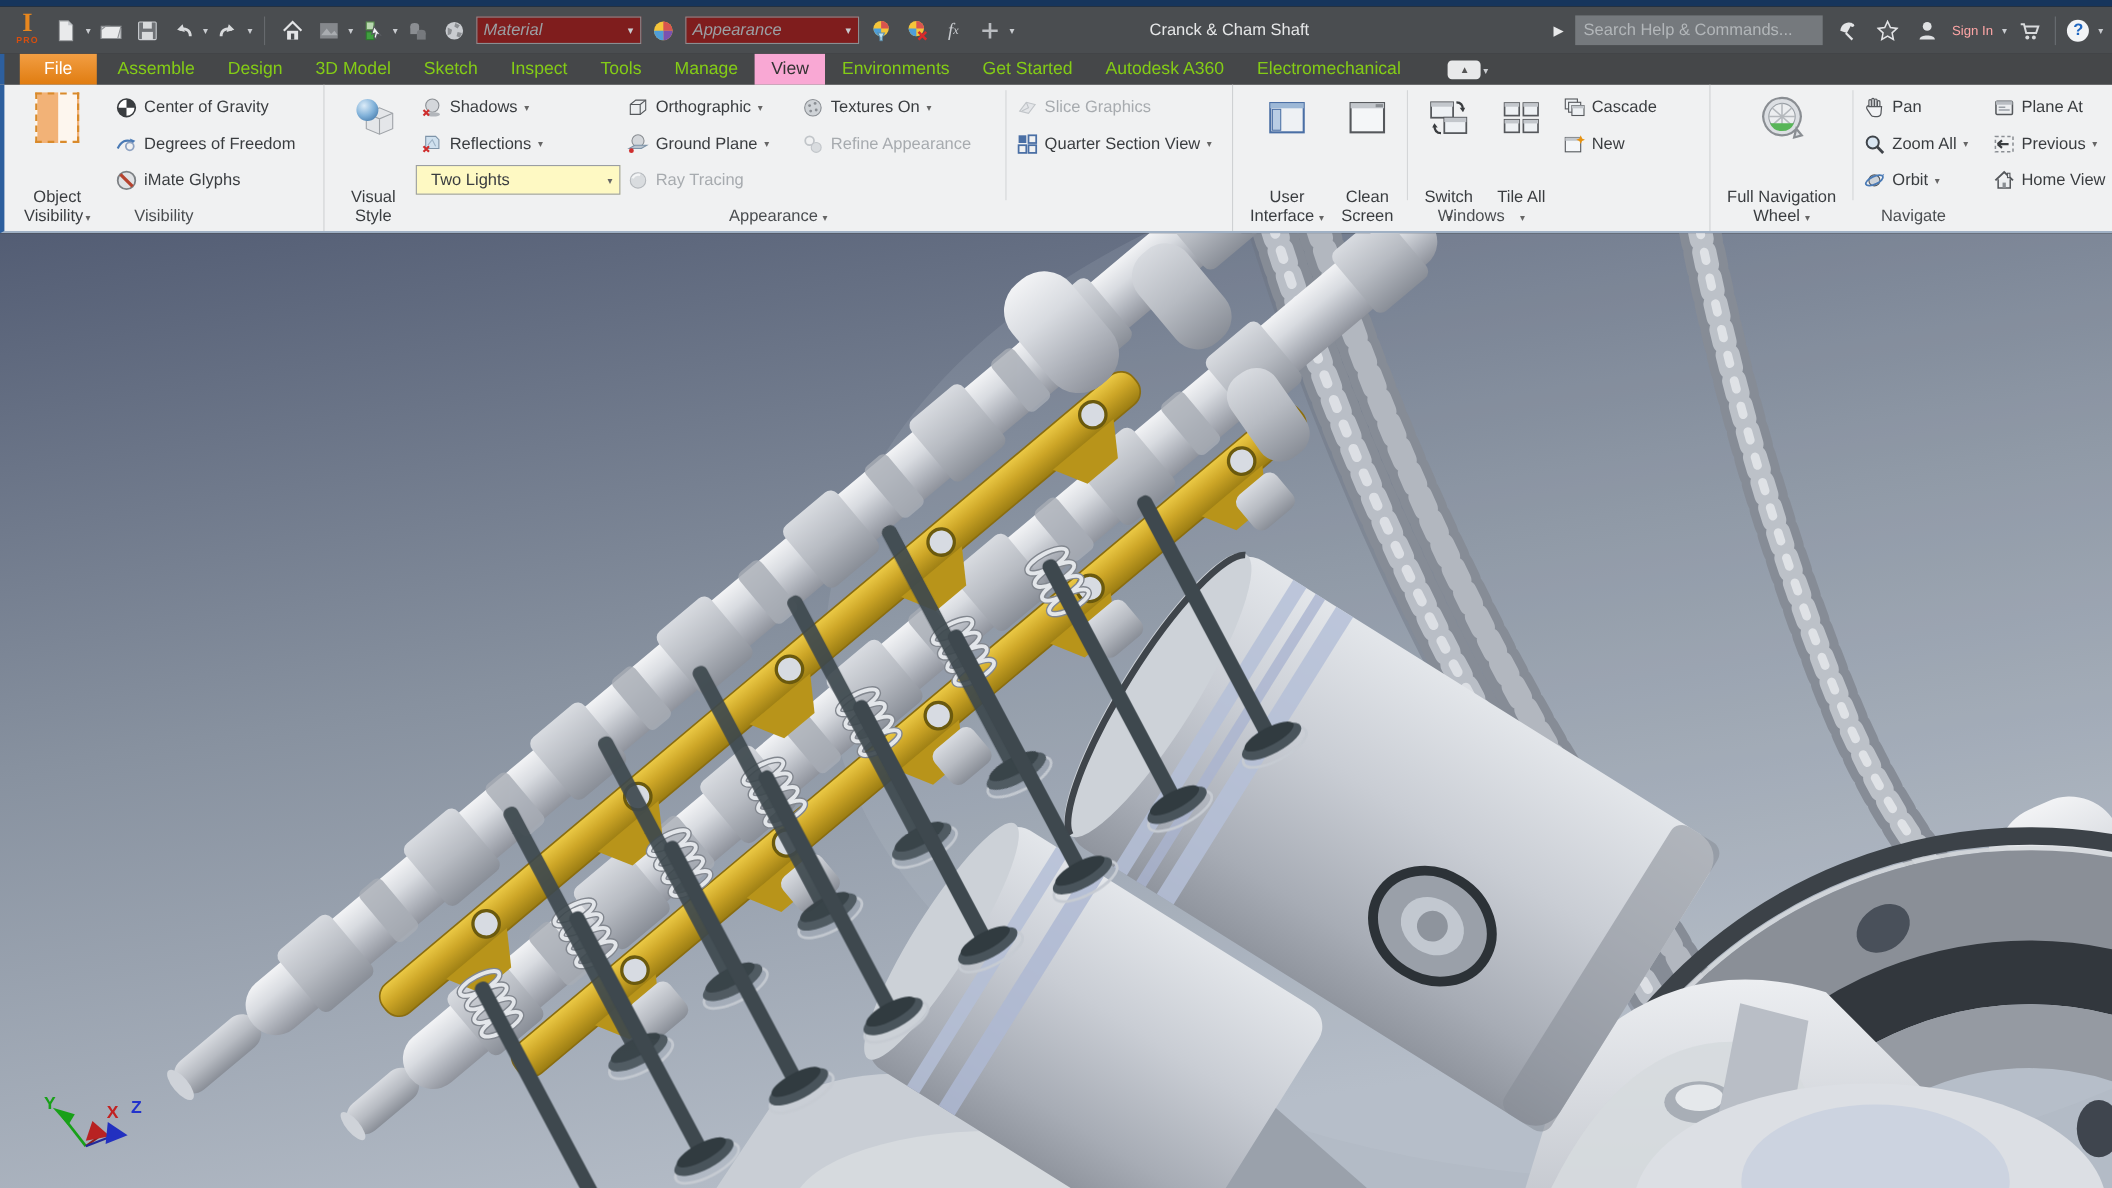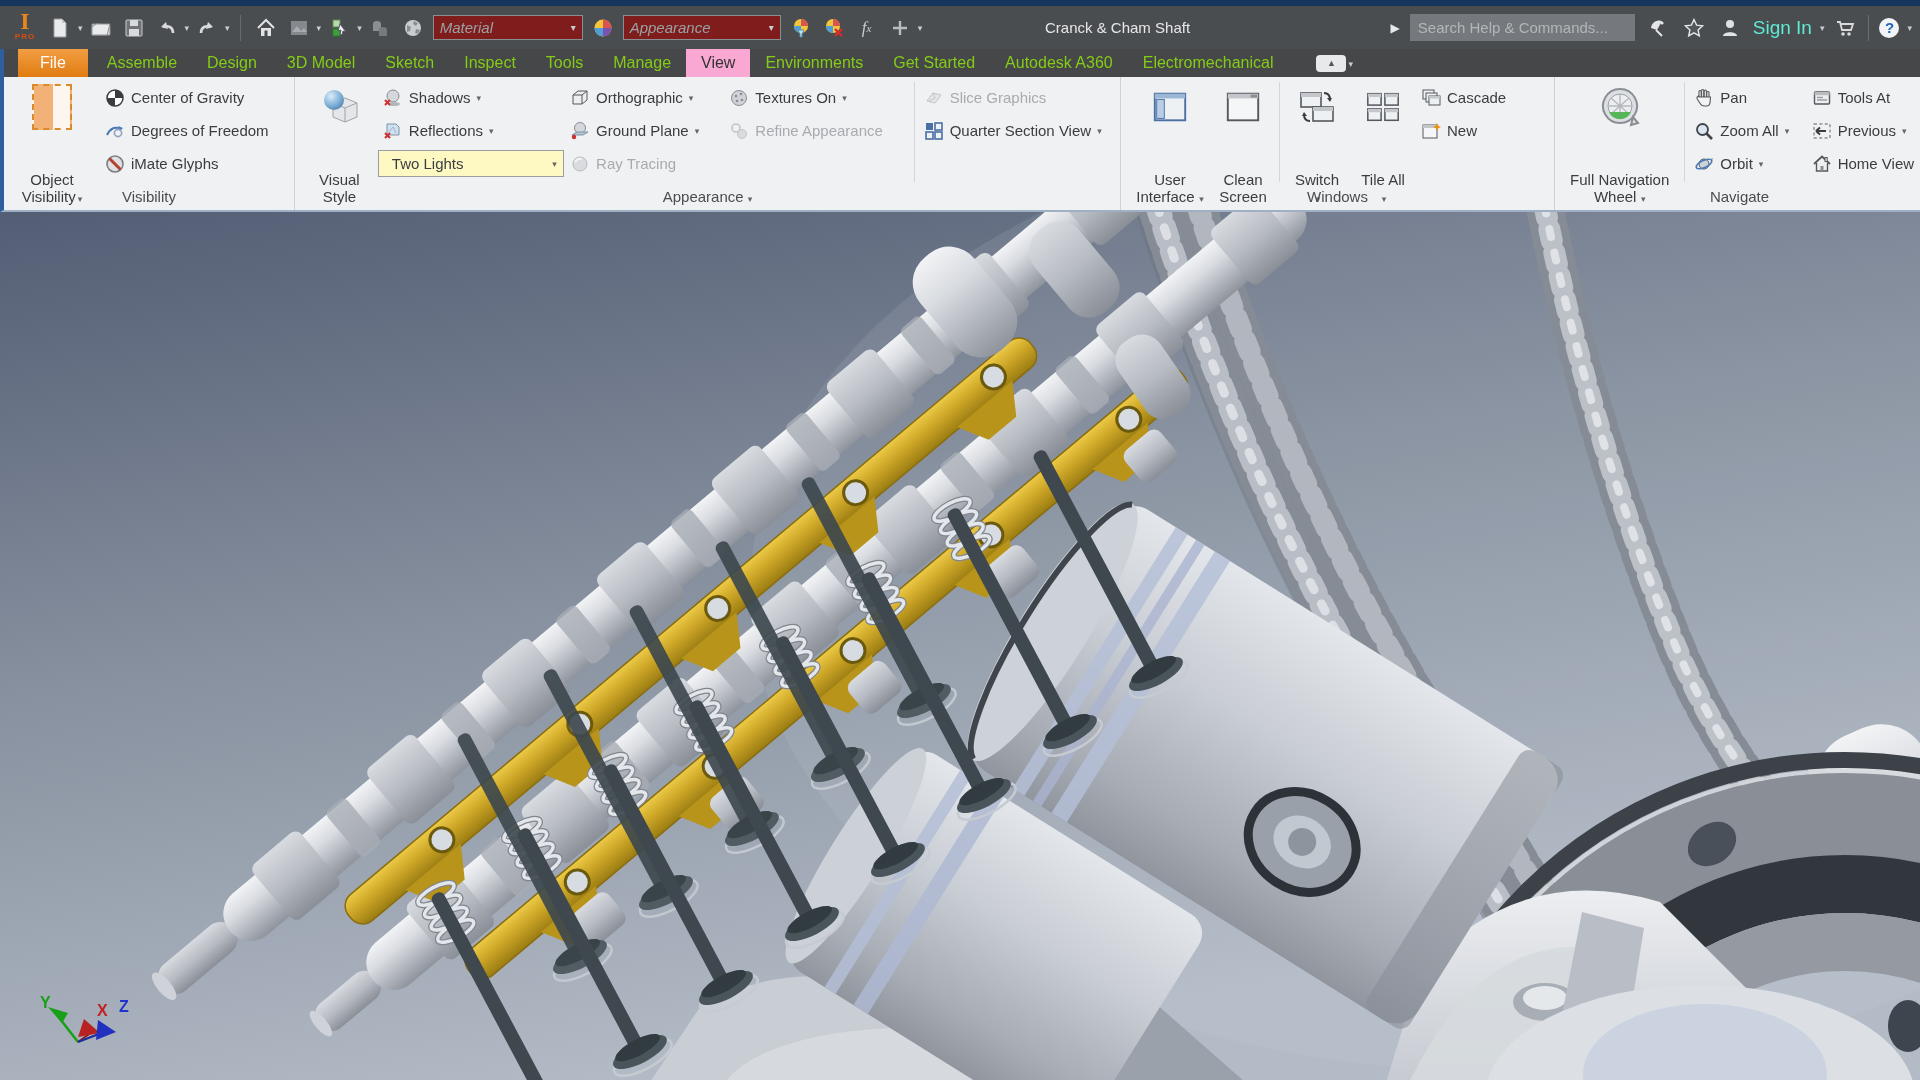--- a/index.html
+++ b/index.html
@@ -22,21 +22,21 @@
     align-items:center; padding:0 6px; color:#9ba0a4; font-style:italic; font-size:15px; }
   .combo-ghost .cdd { margin-left:auto; color:#c9ccd0; font-size:10px; font-style:normal; }
   .win-title { position:absolute; left:1045px; top:0; height:43px; line-height:43px;
     color:#e6e7e8; font-size:15px; }
   .tb-right { position:absolute; right:10px; top:0; height:43px; display:flex;
     align-items:center; gap:10px; }
   .expander { color:#e8e9ea; font-size:12px; }
   .search { width:225px; height:27px; background:#75797d; border:none; color:#c6c9cc;
     font-size:15px; padding:0 8px; font-family:"Liberation Sans",sans-serif; }
   .search::placeholder { color:#b2b6b9; opacity:1; }
-  .signin { color:#5eead4; font-size:19px;text-align:center; }
+  .signin { color:#fca5a5; font-size:12px;text-align:center; }
   .help-circ { width:20px; height:20px; border-radius:50%; background:#f2f4f6; color:#1f66c0;
     font-weight:bold; font-size:15px; text-align:center; line-height:20px; }
   .vline { width:1px; height:26px; background:#6a6e72; }
 
   
   .tabrow { height:28px; background:#454749; display:flex; align-items:flex-end;
     padding-left:14px; border-left:4px solid #2d5f9e; position:relative; }
   .tab { height:28px; line-height:28px; padding:0 15px; font-size:16px; color:#84cc16; }
   .tab.active { background:#f9a8d4; color:#333; }
   .tab.file { background:linear-gradient(#f29e43,#e07c10); color:#fff; padding:0 22px; margin-right:4px; }
@@ -539,21 +539,21 @@
             <span class="dd">▾</span>
           </div>
         </div>
         <div class="rcol" style="width:118px">
           <div class="ritem">
             <span class="ico"><svg viewBox="0 0 20 20">
                   <rect x="2.5" y="4" width="15" height="12" rx="1" fill="#eceef0" stroke="#55585c" stroke-width="1.4"></rect>
                   <rect x="2.5" y="4" width="15" height="3.2" fill="#b9bdc2"></rect>
                   <path d="M5 12 h10 M5 9.5 h6" stroke="#9aa0a6" stroke-width="1.4"></path>
                 </svg></span>
-            <span class="rlabel">Tools At</span>
+            <span class="rlabel">Plane At</span>
           </div>
           <div class="ritem">
             <span class="ico"><svg viewBox="0 0 20 20">
                   <rect x="2" y="3" width="16" height="14" fill="none" stroke="#8a8e93" stroke-width="1.4" stroke-dasharray="3 2.4"></rect>
                   <path d="M4 10 h10 M4 10 l4 -3.4 M4 10 l4 3.4" stroke="#3a3d40" stroke-width="2" fill="none"></path>
                 </svg></span>
             <span class="rlabel">Previous</span>
             <span class="dd">▾</span>
           </div>
           <div class="ritem">

